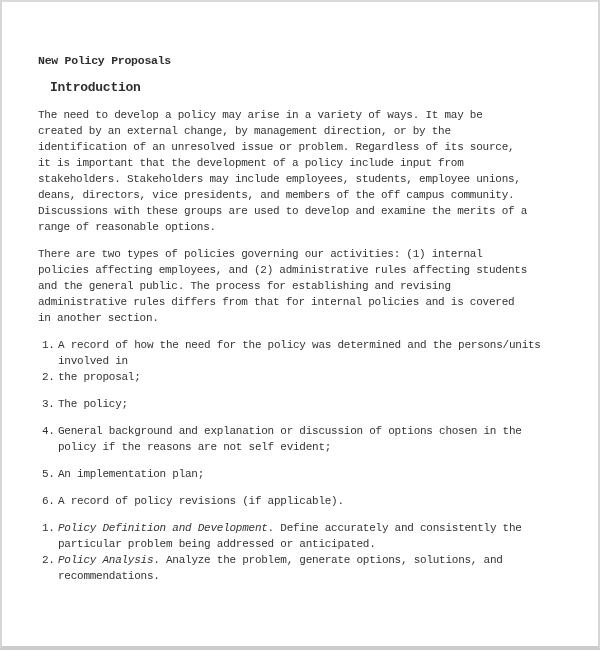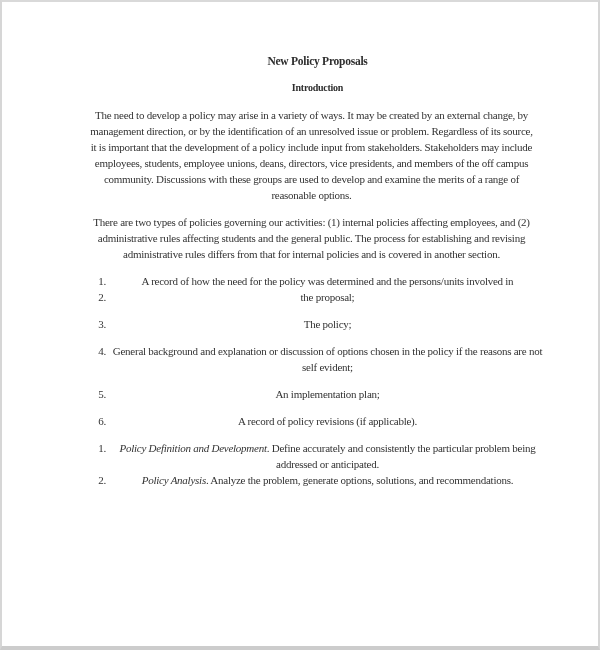--- a/index.html
+++ b/index.html
@@ -10,40 +10,39 @@
   .page {
     position: relative;
     width: 600px;
     height: 650px;
     box-sizing: border-box;
     background: #ffffff;
     border-left: 2px solid #d6d6d6;
     border-top: 2px solid #d9d9d9;
     border-right: 2px solid #d6d6d6;
     border-bottom: 4px solid #cccccc;
-    padding: 51px 53px 0 88px;
-    font-family: Liberation Serif, serif;
+    padding: 51px 53px 0 36px;
+    font-family: Liberation Mono, monospace;
     font-size: 11px;
     letter-spacing: -0.25px;
     line-height: 16px;
     color: #333333;
     overflow: hidden;
-    text-align: center;
   }
   .doc-title {
     font-size: 11.5px;
     font-weight: bold;
     color: #2e2e2e;
     margin: 0 0 11px 0;
   }
   .section-heading {
-    font-size: 10px;
+    font-size: 13px;
     font-weight: bold;
     color: #2e2e2e;
-    margin: 0 0 11px 0;
+    margin: 0 0 11px 12px;
   }
   .section-heading.spaced {
     margin-top: 10px;
   }
   .para {
     margin: 0 12px 11px 0;
   }
   .list {
     margin: 0;
   }

